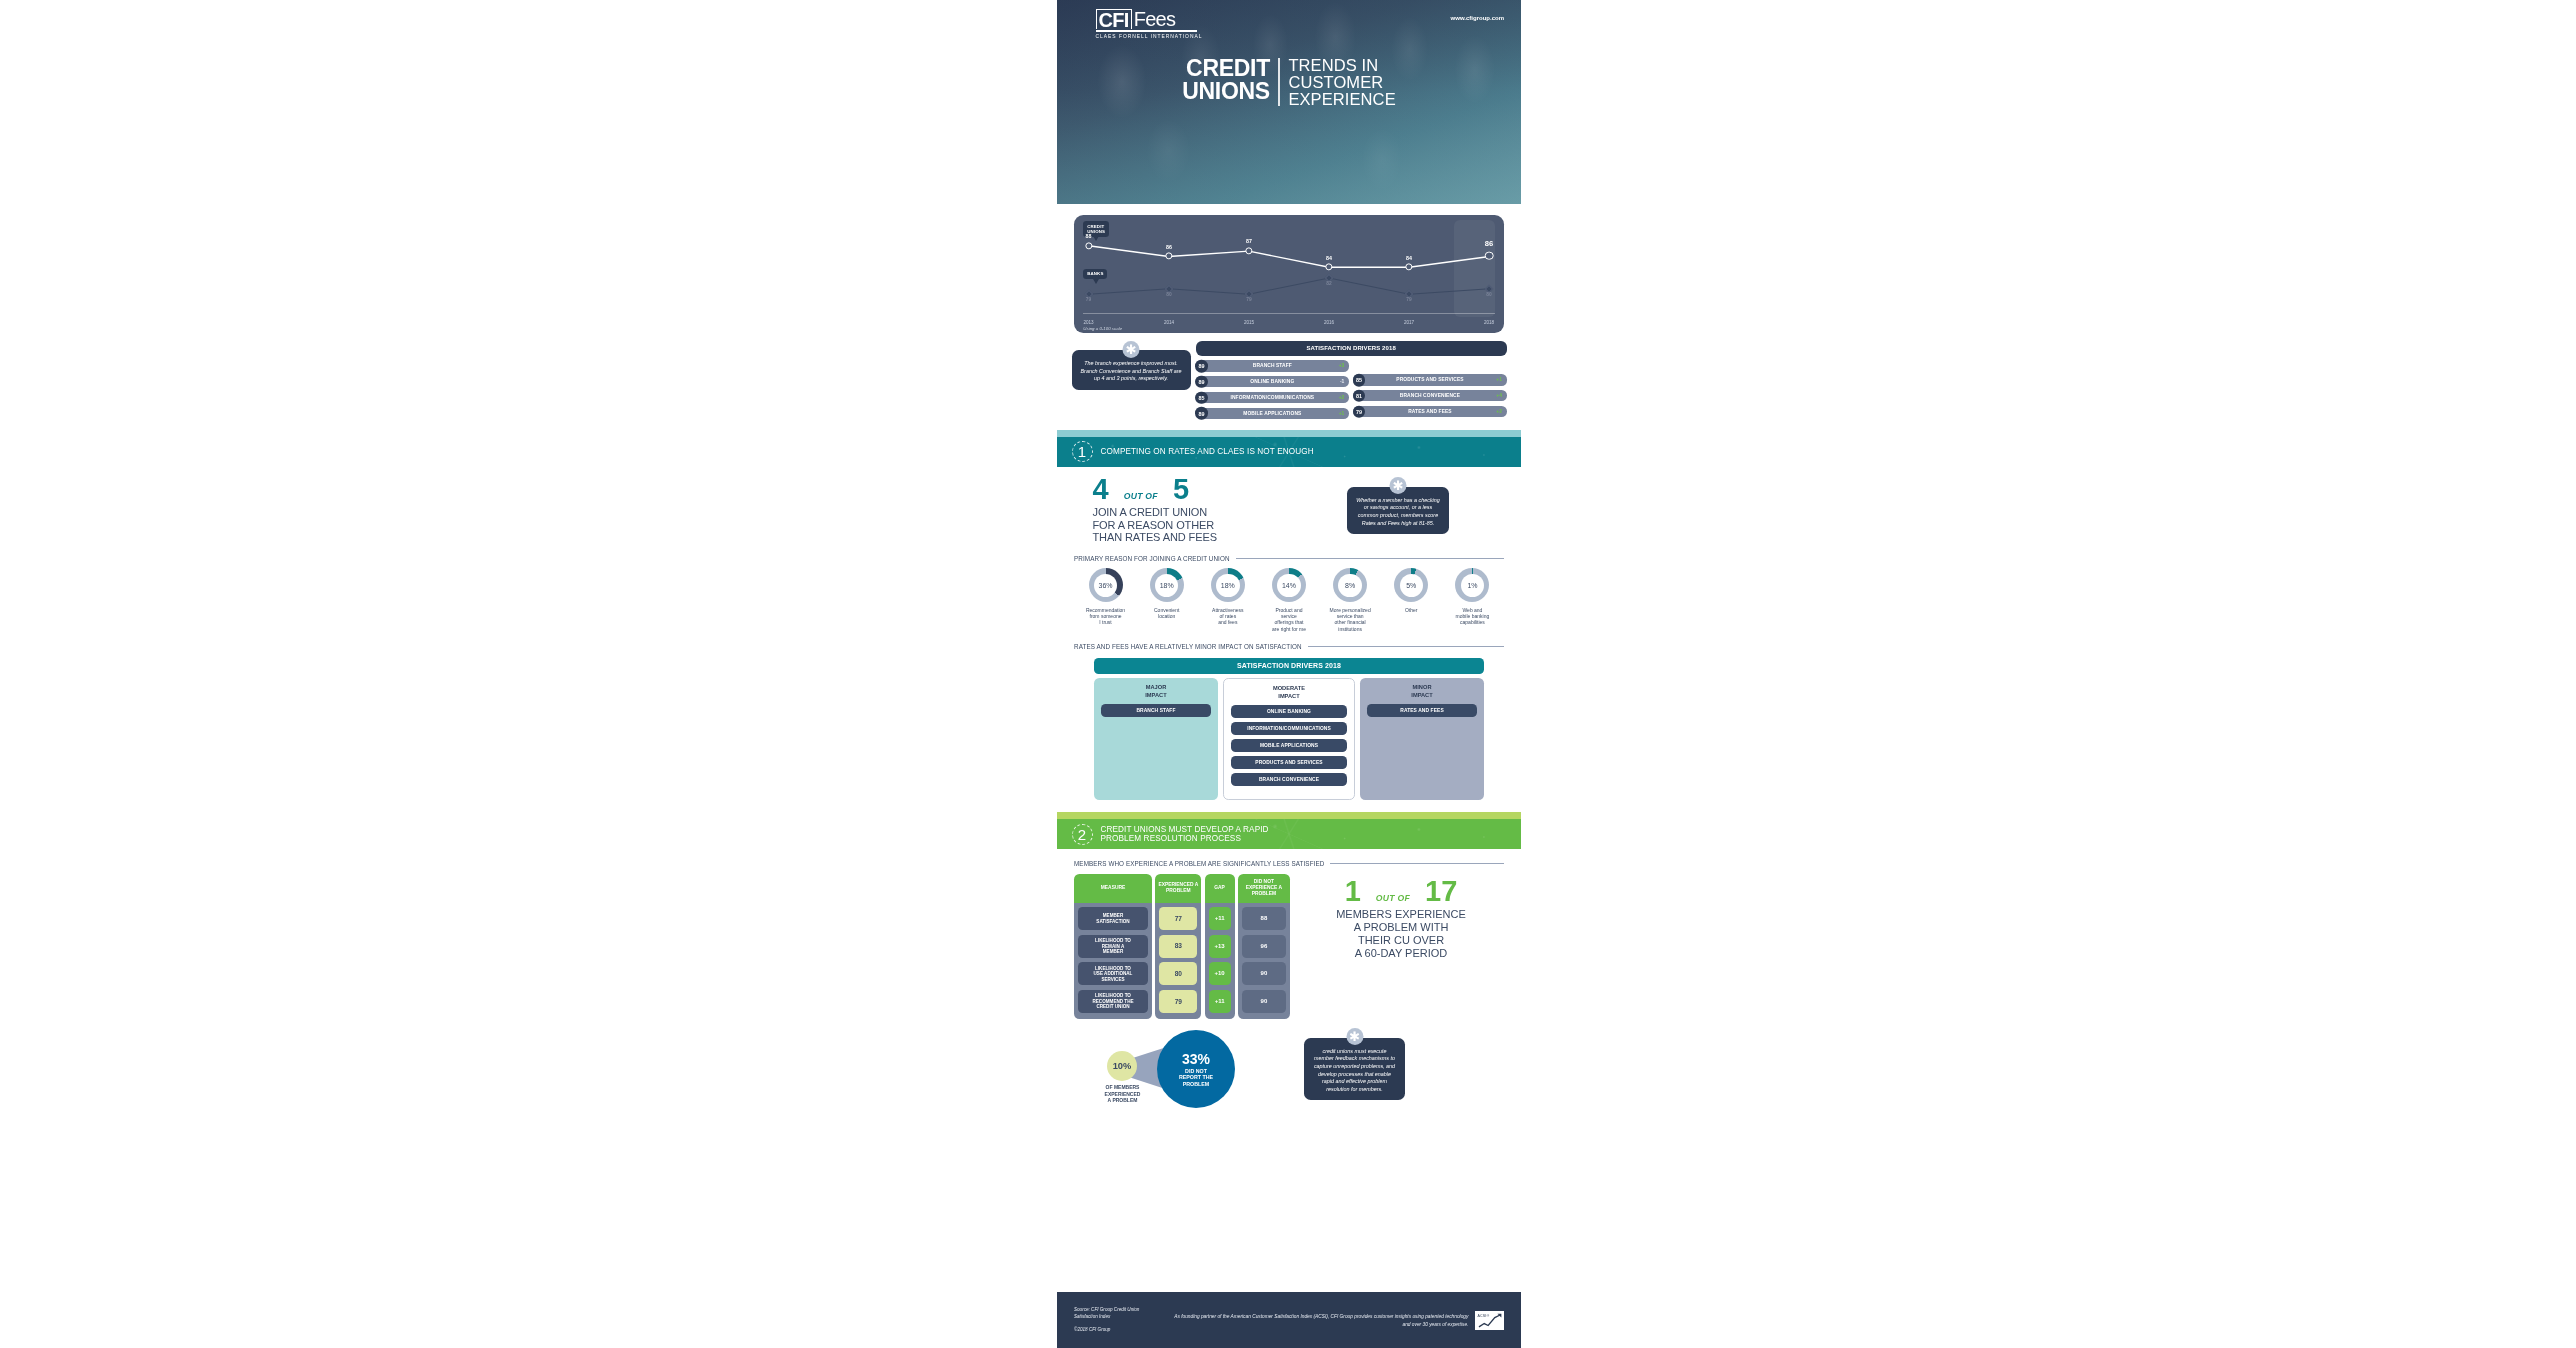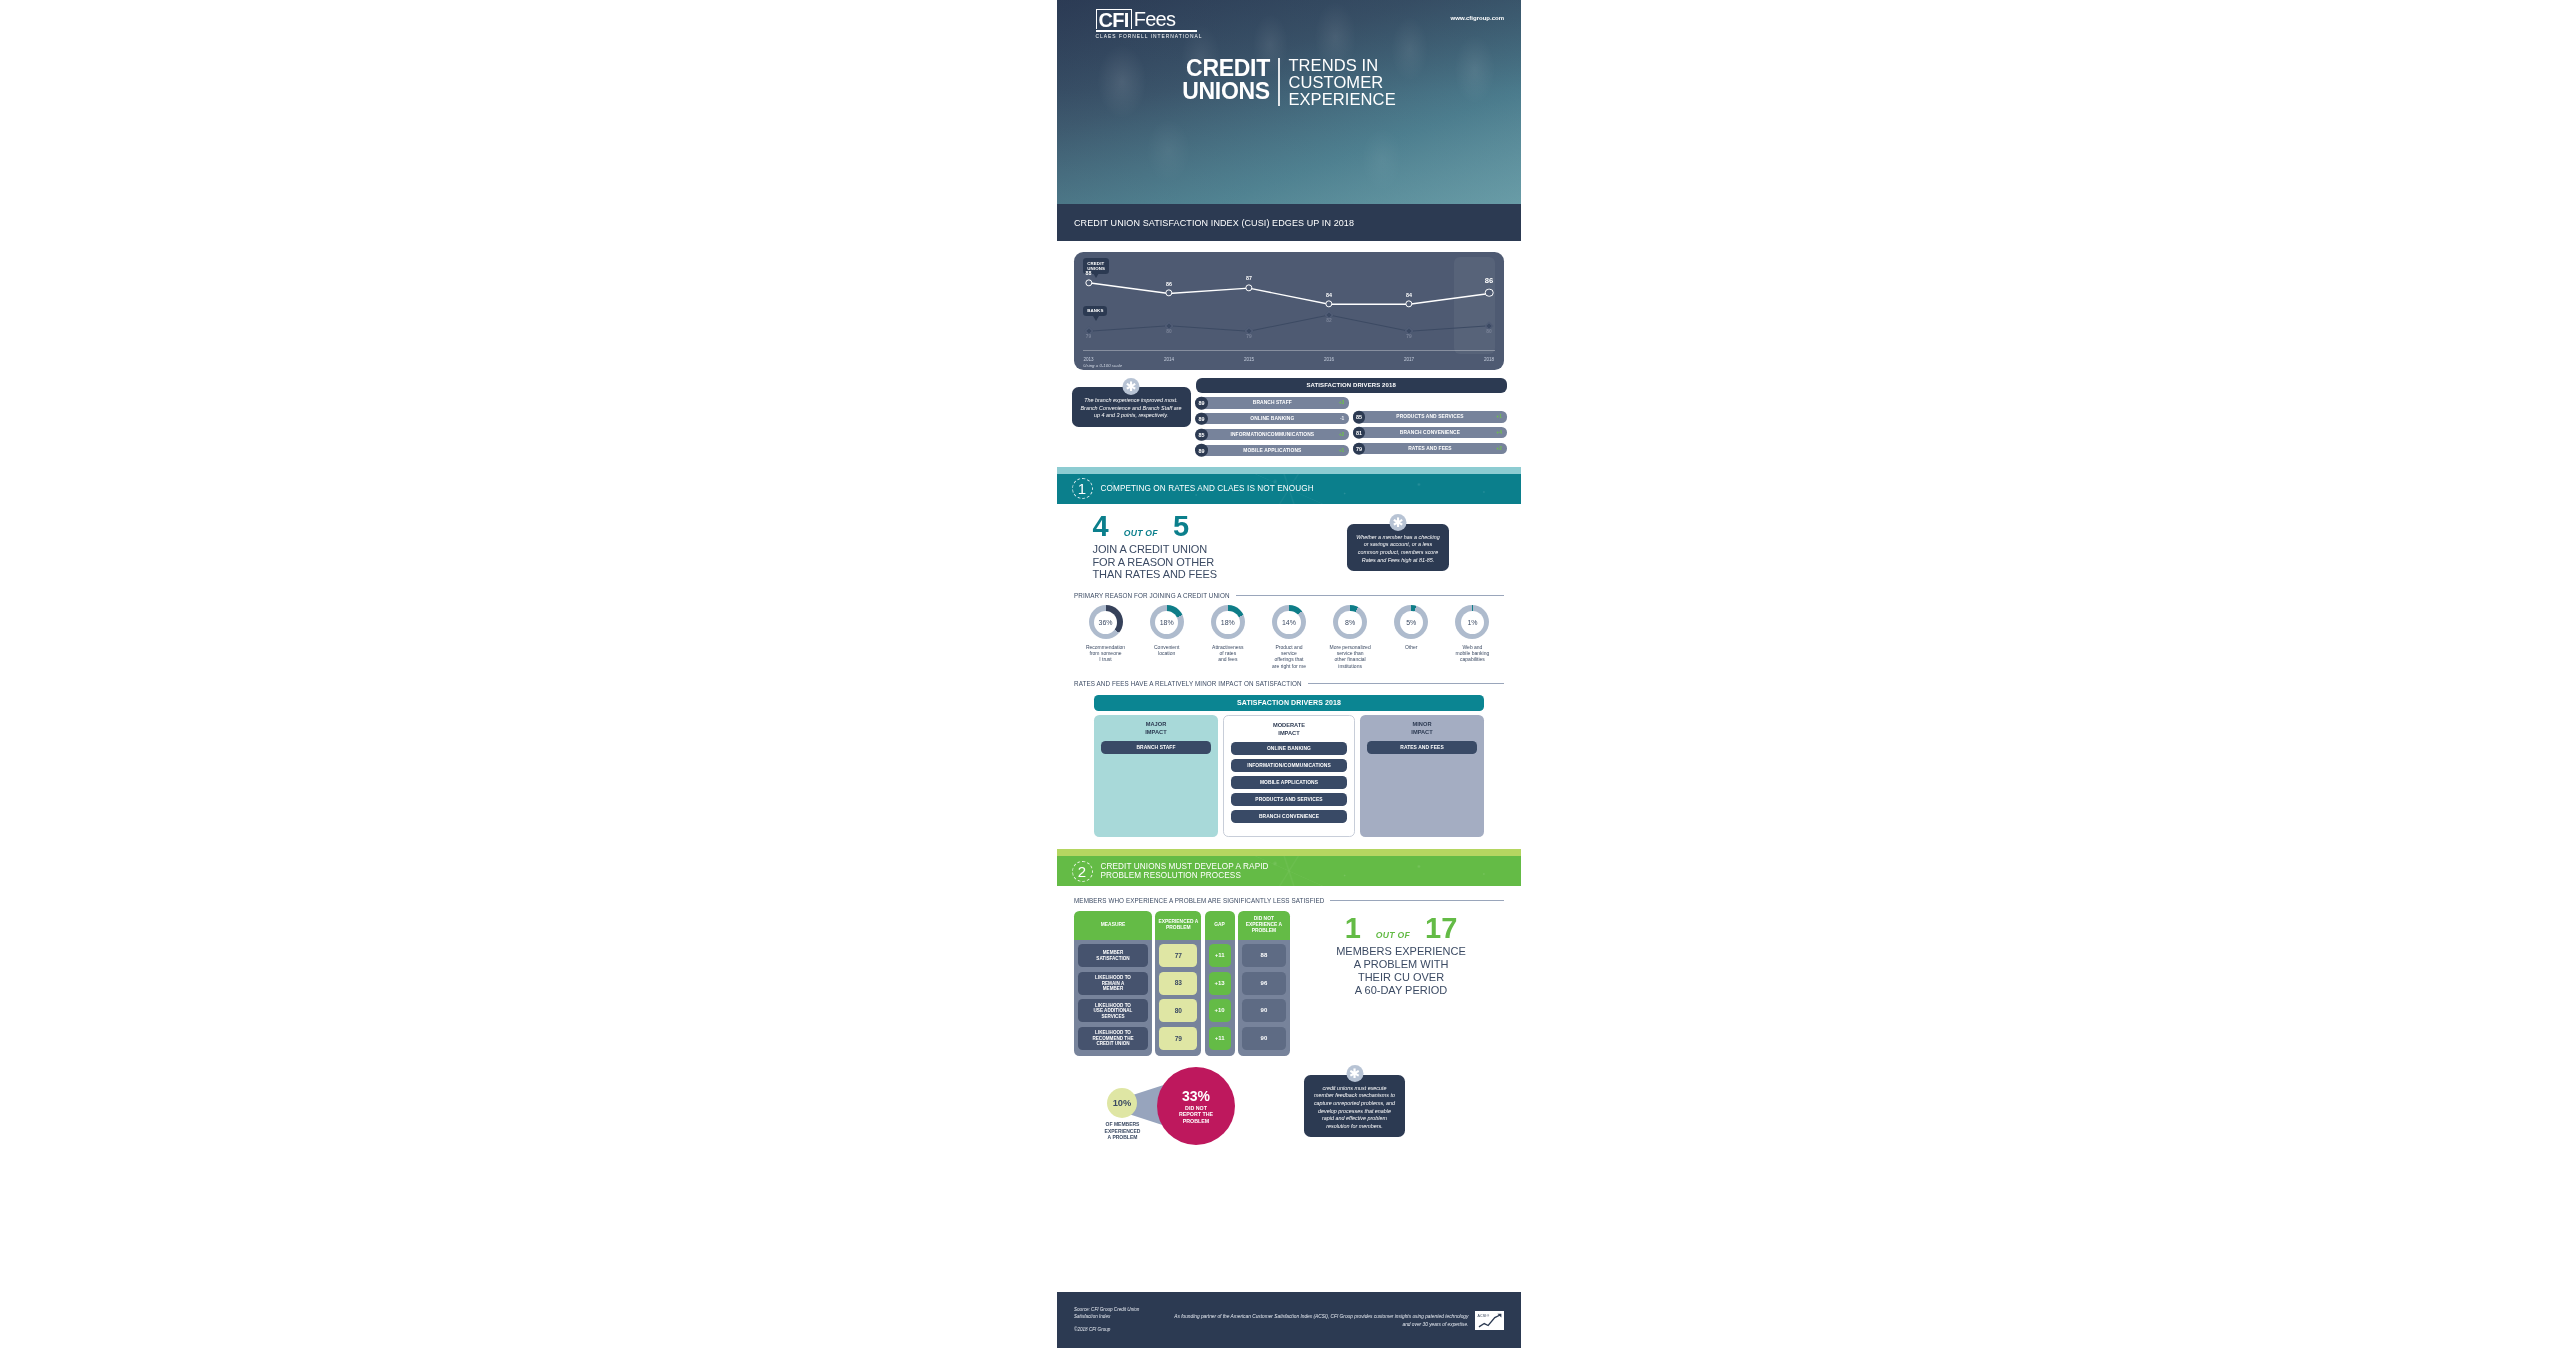--- a/index.html
+++ b/index.html
@@ -170,21 +170,21 @@
   .stat2 { flex:1; text-align:center; padding-top:4px; }
   .bigline.g { color:#64bb46; justify-content:center; }
   .stat2-sub { color:#3b4a63; font-size:11px; line-height:1.18; margin-top:4px; }
 
   
   .venn-row { display:flex; padding:9.3px 17px 0 17px; align-items:flex-start; }
   .venn { position:relative; width:198px; height:79px; margin-left:16px; }
   .venn .cone { position:absolute; left:26.4px; top:9.3px; width:79px; height:61px;
                 background:#97a4bd; clip-path:polygon(0% 42%, 100% 0%, 100% 100%, 0% 58%); }
   .big-circ { position:absolute; left:67px; top:2px; width:78px; height:78px; border-radius:50%;
-              background:#be185d; display:flex; flex-direction:column; align-items:center;
+              background:#0369a1; display:flex; flex-direction:column; align-items:center;
               justify-content:center; color:#fff; }
   .big-circ .p { font-size:14px; font-weight:bold; line-height:1; }
   .big-circ .d { font-size:5.3px; font-weight:bold; line-height:1.22; margin-top:2px; text-align:center; }
   .sm-circ { position:absolute; left:17px; top:22.5px; width:30px; height:30px; border-radius:50%;
              background:#dfe6a4; display:flex; align-items:center; justify-content:center;
              color:#3b4a63; font-size:9.3px; font-weight:bold; z-index:2; }
   .sm-lbl { position:absolute; left:0; top:56px; width:65px; text-align:center;
             color:#3b4a63; font-size:5px; font-weight:bold; line-height:1.26; }
   .note-card3 { width:101px; position:relative; padding-top:9.3px; margin-left:16px; }
 
@@ -217,23 +217,20 @@
 
       <div class="site">www.cfigroup.com</div>
 
       <div class="hero-title">
         <div class="ht-left nl">CREDIT<br>UNIONS</div>
         <div class="ht-div"></div>
         <div class="ht-right nl">TRENDS IN<br>CUSTOMER<br>EXPERIENCE</div>
       </div>
     </div>
 
-    <div class="subbar">
-      <span>CREDIT UNION SATISFACTION INDEX (CUSI) EDGES UP IN 2018</span>
-    </div>
 
     <div class="chartwrap">
       <div class="chartcard" id="chartcard">
         <div class="chart-hl"></div>
         <div class="tag" id="tag-cu" style="left:9.3px; top:6.6px;">CREDIT<br>UNIONS</div>
         <div class="tag" id="tag-bk" style="left:9.3px; top:54px;">BANKS</div>
         <div class="axis-line"></div>
         <div class="chart-note">Using a 0-100 scale</div>
       <svg width="430" height="118" style="position: absolute; left: 0px; top: 0px;" viewBox="0 0 650 178">
             <polyline points="22,119.57142857142857 143.2,111.42857142857143 264.4,119.57142857142857 385.59999999999997,95.14285714285714 506.8,119.57142857142857 628,111.42857142857143" fill="none" stroke="#3c4a63" stroke-width="1.6"></polyline>

